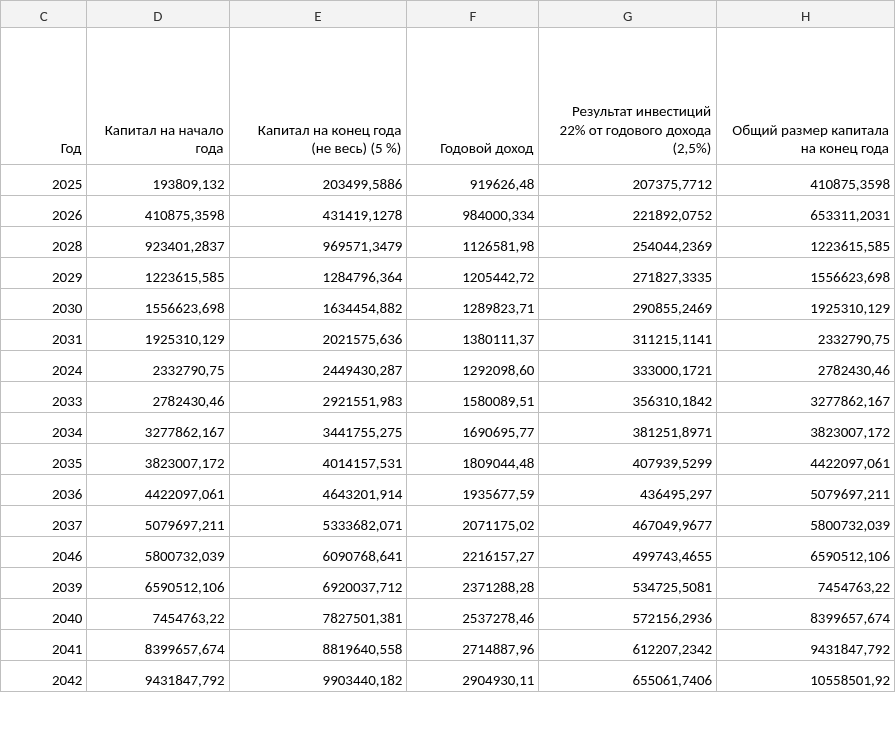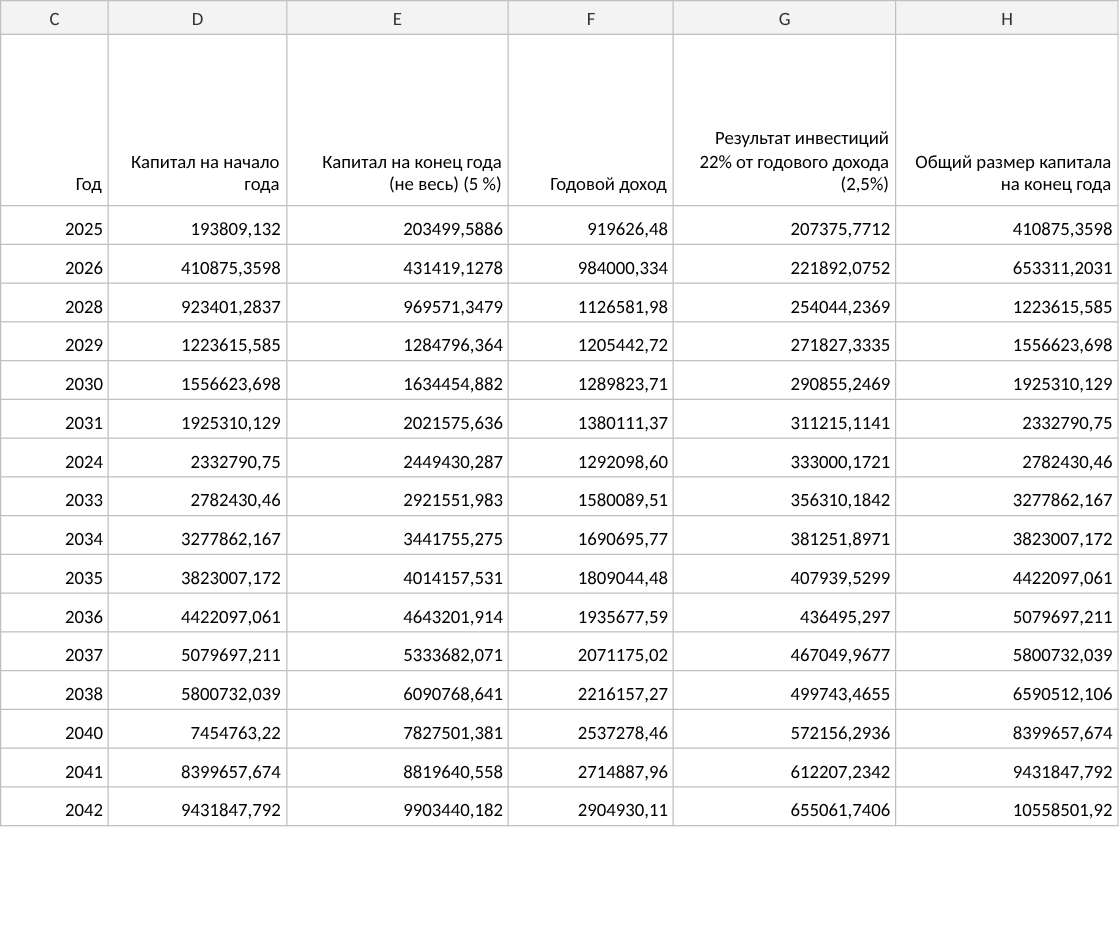--- a/index.html
+++ b/index.html
@@ -189,26 +189,34 @@
       </tr>
       <tr class="data-row">
         <td>2037</td>
         <td>5079697,211</td>
         <td>5333682,071</td>
         <td>2071175,02</td>
         <td>467049,9677</td>
         <td>5800732,039</td>
       </tr>
       <tr class="data-row">
-        <td>2038</td>
+        <td>2046</td>
         <td>5800732,039</td>
         <td>6090768,641</td>
         <td>2216157,27</td>
         <td>499743,4655</td>
         <td>6590512,106</td>
+      </tr>
+      <tr class="data-row">
+        <td>2039</td>
+        <td>6590512,106</td>
+        <td>6920037,712</td>
+        <td>2371288,28</td>
+        <td>534725,5081</td>
+        <td>7454763,22</td>
       </tr>
       <tr class="data-row">
         <td>2040</td>
         <td>7454763,22</td>
         <td>7827501,381</td>
         <td>2537278,46</td>
         <td>572156,2936</td>
         <td>8399657,674</td>
       </tr>
       <tr class="data-row">

